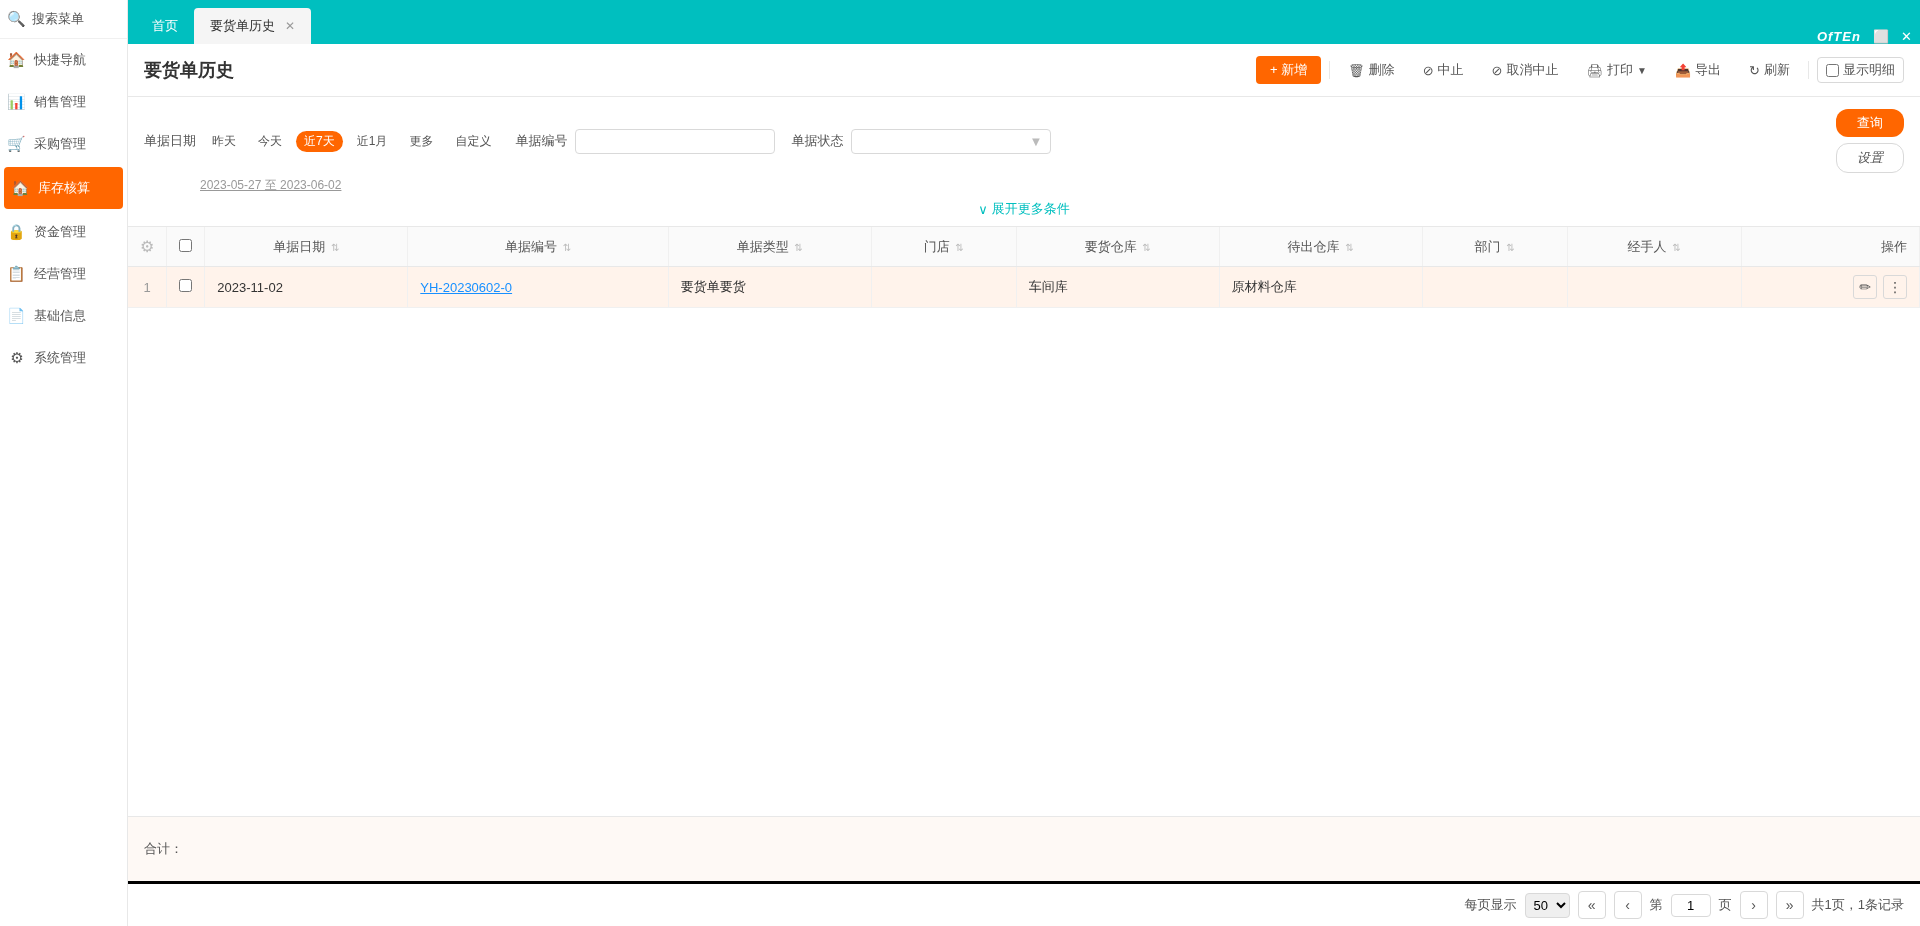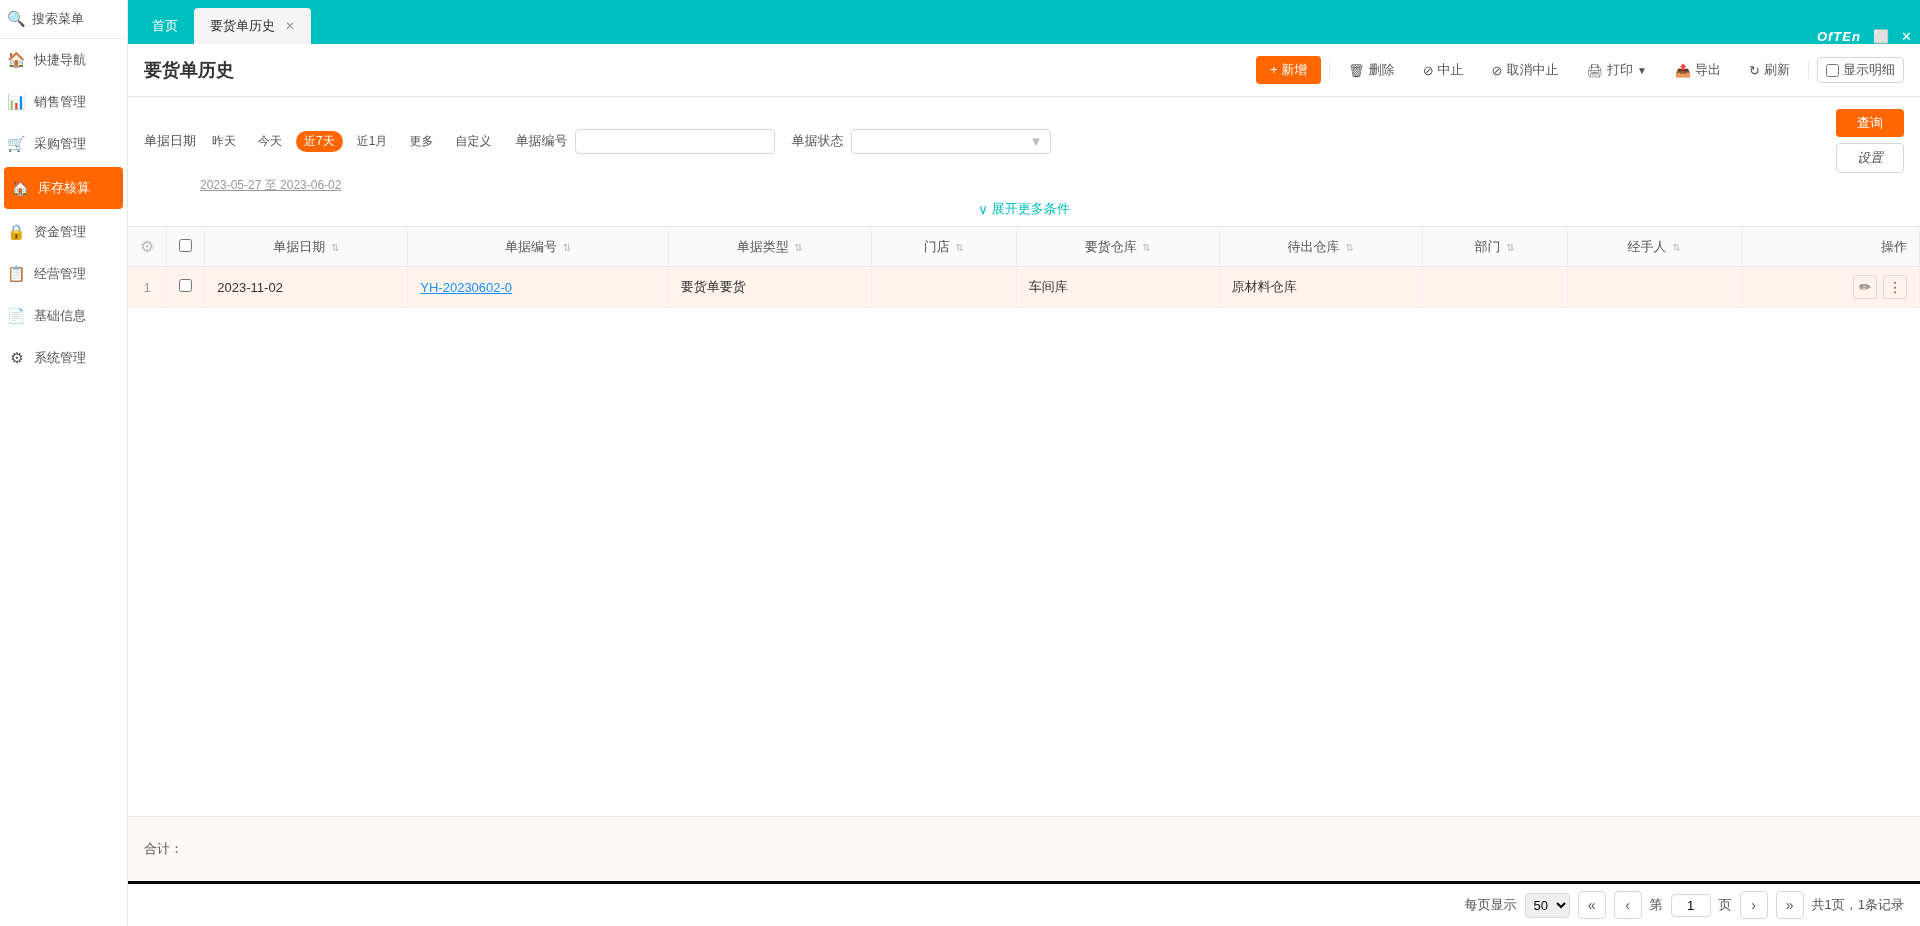--- a/index.html
+++ b/index.html
@@ -43,21 +43,21 @@
     .date-btn { padding: 2px 8px; font-size: 12px; cursor: pointer; color: #555; border-radius: 12px; }
     .date-btn.active { background: #ff6600; color: #fff; }
     .date-range { font-size: 12px; color: #999; margin-top: 2px; text-decoration: underline; }
     .filter-input { border: 1px solid #d9d9d9; border-radius: 4px; padding: 4px 8px; font-size: 13px; width: 200px; outline: none; }
     .filter-select-wrap { display: flex; align-items: center; border: 1px solid #d9d9d9; border-radius: 4px; padding: 4px 8px; min-width: 200px; cursor: pointer; }
     .filter-select-wrap input { border: none; outline: none; flex: 1; font-size: 13px; }
     .expand-btn { display: flex; align-items: center; gap: 4px; color: #00bfbf; font-size: 13px; cursor: pointer; margin: 0 auto 8px auto; }
 
     
     .query-btns { display: flex; flex-direction: column; gap: 6px; margin-left: auto; }
-    .query-btn { padding: 5px 20px; border: none; border-radius: 4px; cursor: pointer; font-size: 13px; }
+    .query-btn { padding: 5px 20px; border: none; border-radius: 12px; cursor: pointer; font-size: 13px; }
     .query-btn.primary { background: #ff6600; color: #fff; }
     .query-btn.secondary { background: #fff; border: 1px solid #d9d9d9; color: #555; font-style: italic; }
 
     
     .table-area { flex: 1; background: #fff; margin: 0; overflow: auto; }
     table { width: 100%; border-collapse: collapse; font-size: 13px; }
     thead tr { background: #fafafa; }
     thead th { padding: 10px 12px; text-align: center; font-weight: normal; color: #555; border-bottom: 1px solid #e8e8e8; border-right: 1px solid #f0f0f0; white-space: nowrap; }
     thead th .sort-icon { color: #bbb; font-size: 10px; margin-left: 2px; }
     tbody tr { border-bottom: 1px solid #f0f0f0; }

